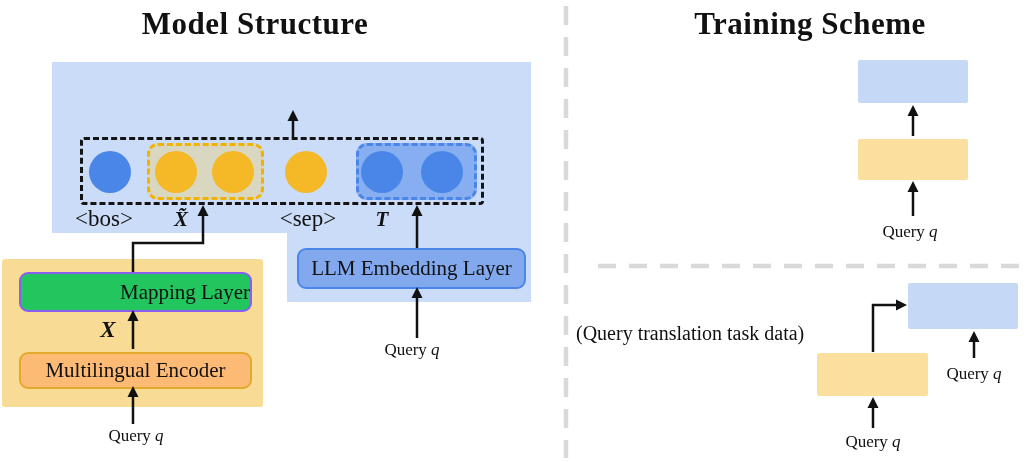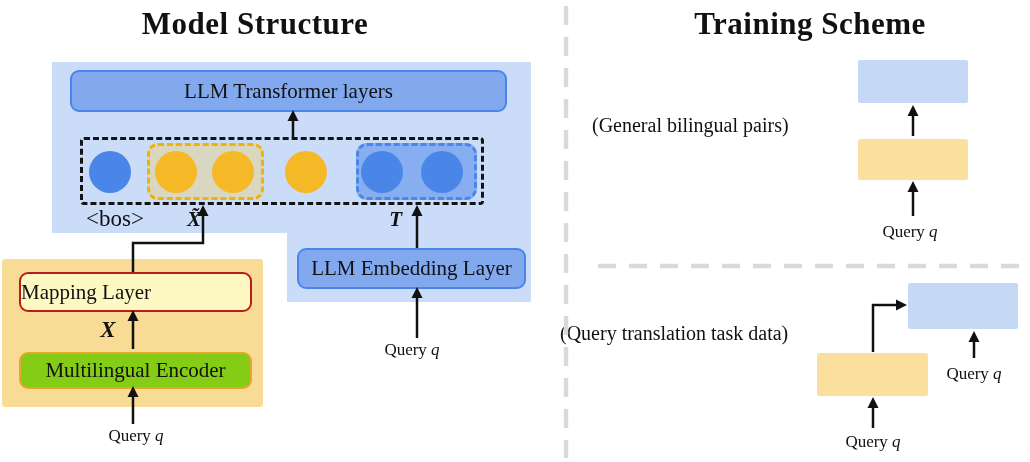--- a/index.html
+++ b/index.html
@@ -4,67 +4,65 @@
 <style>
   html,body{margin:0;padding:0;background:#fff;}
   .canvas{position:relative;width:1030px;height:462px;background:#ffffff;
           font-family:"Liberation Serif",serif;color:#111;overflow:hidden;}
   .abs{position:absolute;}
   .title{font-weight:bold;font-size:31px;text-align:center;letter-spacing:.5px;}
   .panel-blue{background:#cadcf7;}
   .panel-yellow{background:#f8dc96;border-radius:3px;}
   .bluebox{background:#82a8ee;border:2px solid #4a86e8;border-radius:9px;
            display:flex;align-items:center;justify-content:center;font-size:21px;}
-  .greenbox{background:#fef9c3;border:2px solid #b91c1c;border-radius:9px;
-           display:flex;align-items:center;justify-content:flex-start;font-size:21px;}
-  .goldbox{background:#84cc16;border:2px solid #e2a92c;border-radius:9px;
+  .greenbox{background:#22c55e;border:2px solid #8b5cf6;border-radius:9px;
+           display:flex;align-items:center;justify-content:flex-end;font-size:21px;}
+  .goldbox{background:#fdba74;border:2px solid #e2a92c;border-radius:9px;
            display:flex;align-items:center;justify-content:center;font-size:21px;}
   .token-frame{border:3px dashed #141414;border-radius:4px;}
   .grp-gold{background:#dad7c1;border:3px dashed #efb302;border-radius:11px;}
   .grp-blue{background:#87aef1;border:3px dashed #4a86e8;border-radius:11px;}
   .circle{width:42px;height:42px;border-radius:50%;}
   .c-blue{background:#4a86e8;}
   .c-yellow{background:#f5b826;}
-  .tok-label{font-size:23px;text-align:right;}
+  .tok-label{font-size:23px;text-align:center;}
   .var{font-style:italic;font-weight:bold;font-size:21px;}
   .query{font-size:17px;text-align:center;white-space:nowrap;}
   .query i{font-style:italic;}
   .stage-head{font-weight:bold;font-size:21px;}
   .stage-cap{font-size:20px;}
   .rect-plain{border-radius:2px;}
   svg.overlay{position:absolute;left:0;top:0;pointer-events:none;}
 </style>
 </head>
 <body>
 
 <div class="canvas">
 
   <div class="abs title" style="left:40px;top:6px;width:430px;">Model Structure</div>
 
   <div class="abs panel-blue" style="left:52px;top:62px;width:479px;height:171px;"></div>
   <div class="abs panel-blue" style="left:287px;top:232px;width:244px;height:70px;"></div>
 
-  <div class="abs bluebox" style="left:70px;top:70px;width:433px;height:38px;">
-    <span>LLM Transformer layers</span>
-  </div>
 
   <div class="abs token-frame" style="left:80px;top:137px;width:398px;height:62px;"></div>
 
   <div class="abs grp-gold" style="left:147px;top:143px;width:111px;height:51px;"></div>
   <div class="abs grp-blue" style="left:356px;top:143px;width:115px;height:51px;"></div>
 
   <div class="abs circle c-blue" style="left:89px;top:151px;"></div>
   <div class="abs circle c-yellow" style="left:155px;top:151px;"></div>
   <div class="abs circle c-yellow" style="left:212px;top:151px;"></div>
   <div class="abs circle c-yellow" style="left:285px;top:151px;"></div>
   <div class="abs circle c-blue" style="left:361px;top:151px;"></div>
   <div class="abs circle c-blue" style="left:421px;top:151px;"></div>
 
   <div class="abs tok-label" style="left:64px;top:206px;width:80px;">&lt;bos&gt;</div>
   <div class="abs tok-label var" style="left:161px;top:207px;width:40px;">X̃</div>
+  <div class="abs tok-label" style="left:268px;top:206px;width:80px;">&lt;sep&gt;</div>
   <div class="abs tok-label var" style="left:362px;top:207px;width:40px;">T</div>
 
   <div class="abs bluebox" style="left:297px;top:248px;width:225px;height:37px;">
     <span>LLM Embedding Layer</span>
   </div>
 
   <div class="abs panel-yellow" style="left:2px;top:259px;width:261px;height:148px;"></div>
 
   <div class="abs greenbox" style="left:19px;top:272px;width:229px;height:36px;">
     <span>Mapping Layer</span>
@@ -78,30 +76,29 @@
 
   <div class="abs query" style="left:76px;top:426px;width:120px;">
     <span>Query</span>&nbsp;<i>q</i>
   </div>
   <div class="abs query" style="left:352px;top:340px;width:120px;">
     <span>Query</span>&nbsp;<i>q</i>
   </div>
 
   <div class="abs title" style="left:595px;top:6px;width:430px;font-family:Liberation Serif, serif;">Training Scheme</div>
 
-  <div class="abs stage-cap" style="left:592px;top:114px;">(General bilingual pairs)</div>
 
   <div class="abs rect-plain" style="left:858px;top:60px;width:110px;height:43px;background:#c5d8f5;"></div>
   <div class="abs rect-plain" style="left:858px;top:139px;width:110px;height:41px;background:#fbdf9f;"></div>
 
   <div class="abs query" style="left:850px;top:222px;width:120px;">
     <span>Query</span>&nbsp;<i>q</i>
   </div>
 
-  <div class="abs stage-cap" style="left:560px;top:322px;">(Query translation task data)</div>
+  <div class="abs stage-cap" style="left:576px;top:322px;">(Query translation task data)</div>
 
   <div class="abs rect-plain" style="left:908px;top:283px;width:110px;height:46px;background:#c5d8f5;"></div>
   <div class="abs rect-plain" style="left:817px;top:353px;width:111px;height:43px;background:#fbdf9f;"></div>
 
   <div class="abs query" style="left:914px;top:364px;width:120px;">
     <span>Query</span>&nbsp;<i>q</i>
   </div>
   <div class="abs query" style="left:813px;top:432px;width:120px;">
     <span>Query</span>&nbsp;<i>q</i>
   </div>

